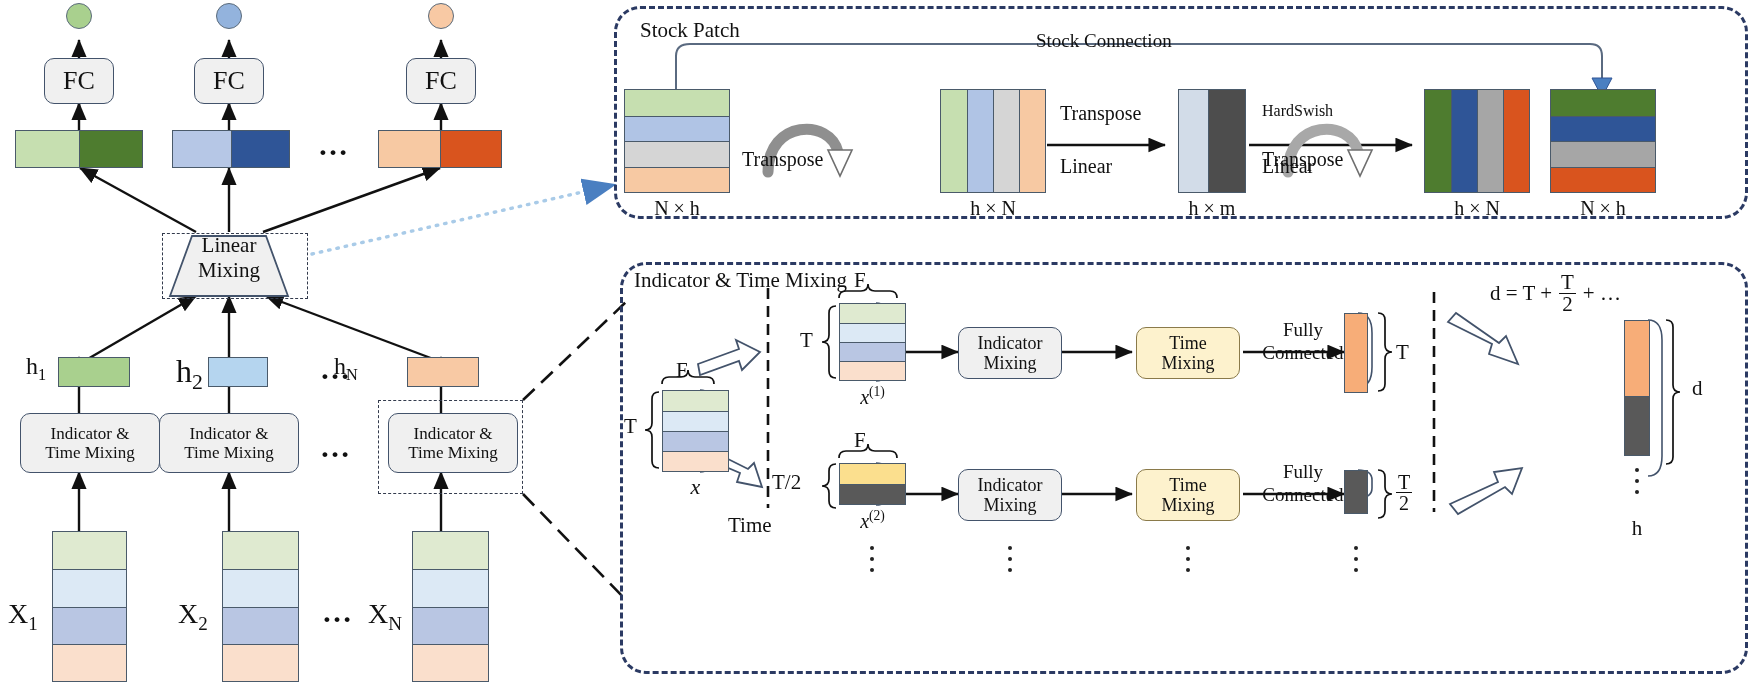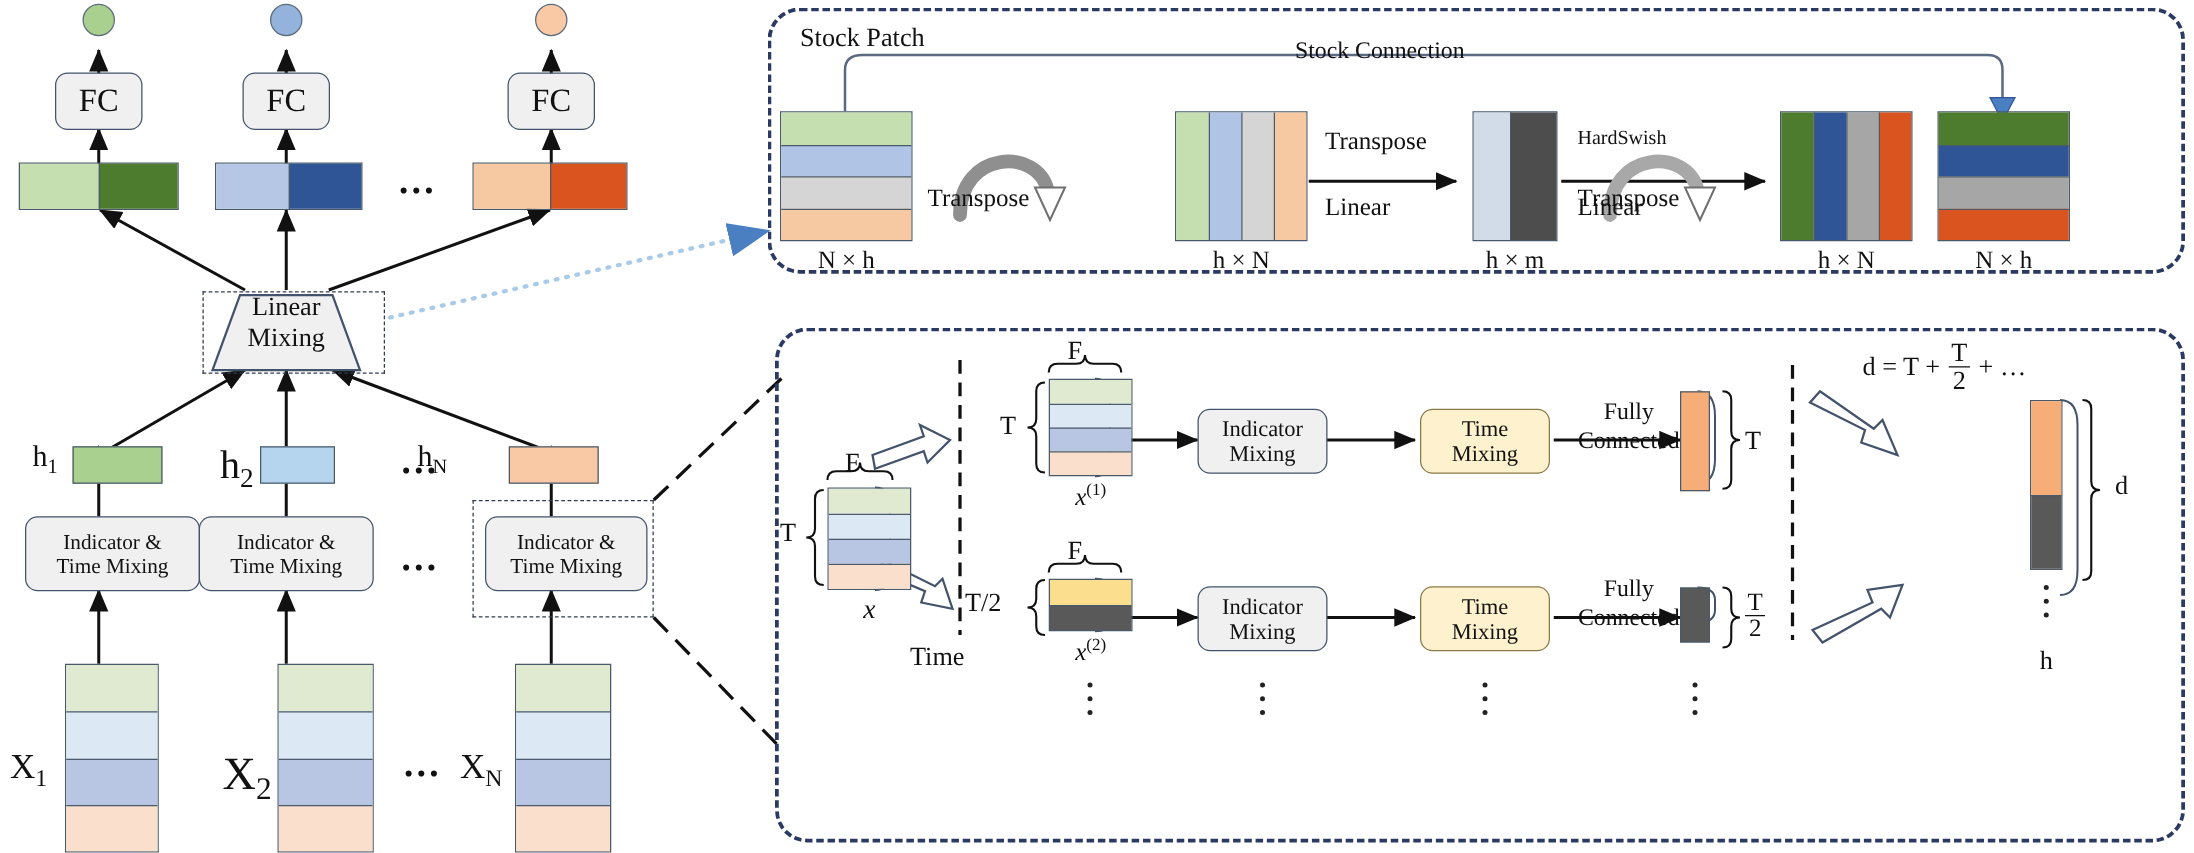--- a/index.html
+++ b/index.html
@@ -213,21 +213,21 @@
   </div>
 
   <div class="lbl" style="left:8px;top:598px;font-size:28px;">X<sub>1</sub></div>
   <div class="blk" style="left:52px;top:531px;width:75px;height:151px;">
     <div class="seg hseg first" style="left:0;top:0;width:100%;height:25%;background:#dfead0;"></div>
     <div class="seg hseg" style="left:0;top:25%;width:100%;height:25%;background:#dce9f5;"></div>
     <div class="seg hseg" style="left:0;top:50%;width:100%;height:25%;background:#b9c6e3;"></div>
     <div class="seg hseg" style="left:0;top:75%;width:100%;height:25%;background:#fadfcc;"></div>
   </div>
 
-  <div class="lbl" style="left:178px;top:598px;font-size:37px;text-align:center;">X<sub>2</sub></div>
+  <div class="lbl" style="left:178px;top:598px;font-size:28px;text-align:center;">X<sub>2</sub></div>
   <div class="blk" style="left:222px;top:531px;width:77px;height:151px;">
     <div class="seg hseg first" style="left:0;top:0;width:100%;height:25%;background:#dfead0;"></div>
     <div class="seg hseg" style="left:0;top:25%;width:100%;height:25%;background:#dce9f5;"></div>
     <div class="seg hseg" style="left:0;top:50%;width:100%;height:25%;background:#b9c6e3;"></div>
     <div class="seg hseg" style="left:0;top:75%;width:100%;height:25%;background:#fadfcc;"></div>
   </div>
 
   <div class="lbl dots3" style="left:322px;top:595px;font-size:30px;">…</div>
 
   <div class="lbl" style="left:368px;top:598px;font-size:28px;">X<sub>N</sub></div>
@@ -284,20 +284,21 @@
 
   <div class="blk" style="left:1550px;top:89px;width:106px;height:104px;">
     <div class="seg hseg first" style="left:0;top:0;width:100%;height:25%;background:#4e7c2f;"></div>
     <div class="seg hseg" style="left:0;top:25%;width:100%;height:25%;background:#2f5597;"></div>
     <div class="seg hseg" style="left:0;top:50%;width:100%;height:25%;background:#a6a6a6;"></div>
     <div class="seg hseg" style="left:0;top:75%;width:100%;height:25%;background:#d9541e;"></div>
   </div>
   <div class="lbl" style="left:1550px;top:197px;width:106px;text-align:center;font-size:20px;">N × h</div>
 
   <div class="panel" style="left:620px;top:262px;width:1128px;height:412px;"></div>
+  <div class="lbl" style="left:634px;top:268px;font-size:21px;">Indicator &amp; Time Mixing</div>
 
   <div class="lbl" style="left:676px;top:358px;font-size:21px;">F</div>
   <div class="lbl" style="left:624px;top:414px;font-size:21px;">T</div>
   <div class="blk" style="left:662px;top:390px;width:67px;height:82px;">
     <div class="seg hseg first" style="left:0;top:0;width:100%;height:25%;background:#dfead0;"></div>
     <div class="seg hseg" style="left:0;top:25%;width:100%;height:25%;background:#dce9f5;"></div>
     <div class="seg hseg" style="left:0;top:50%;width:100%;height:25%;background:#b9c6e3;"></div>
     <div class="seg hseg" style="left:0;top:75%;width:100%;height:25%;background:#fadfcc;"></div>
   </div>
   <div class="lbl ital" style="left:662px;top:474px;width:67px;text-align:center;font-size:22px;">x</div>

